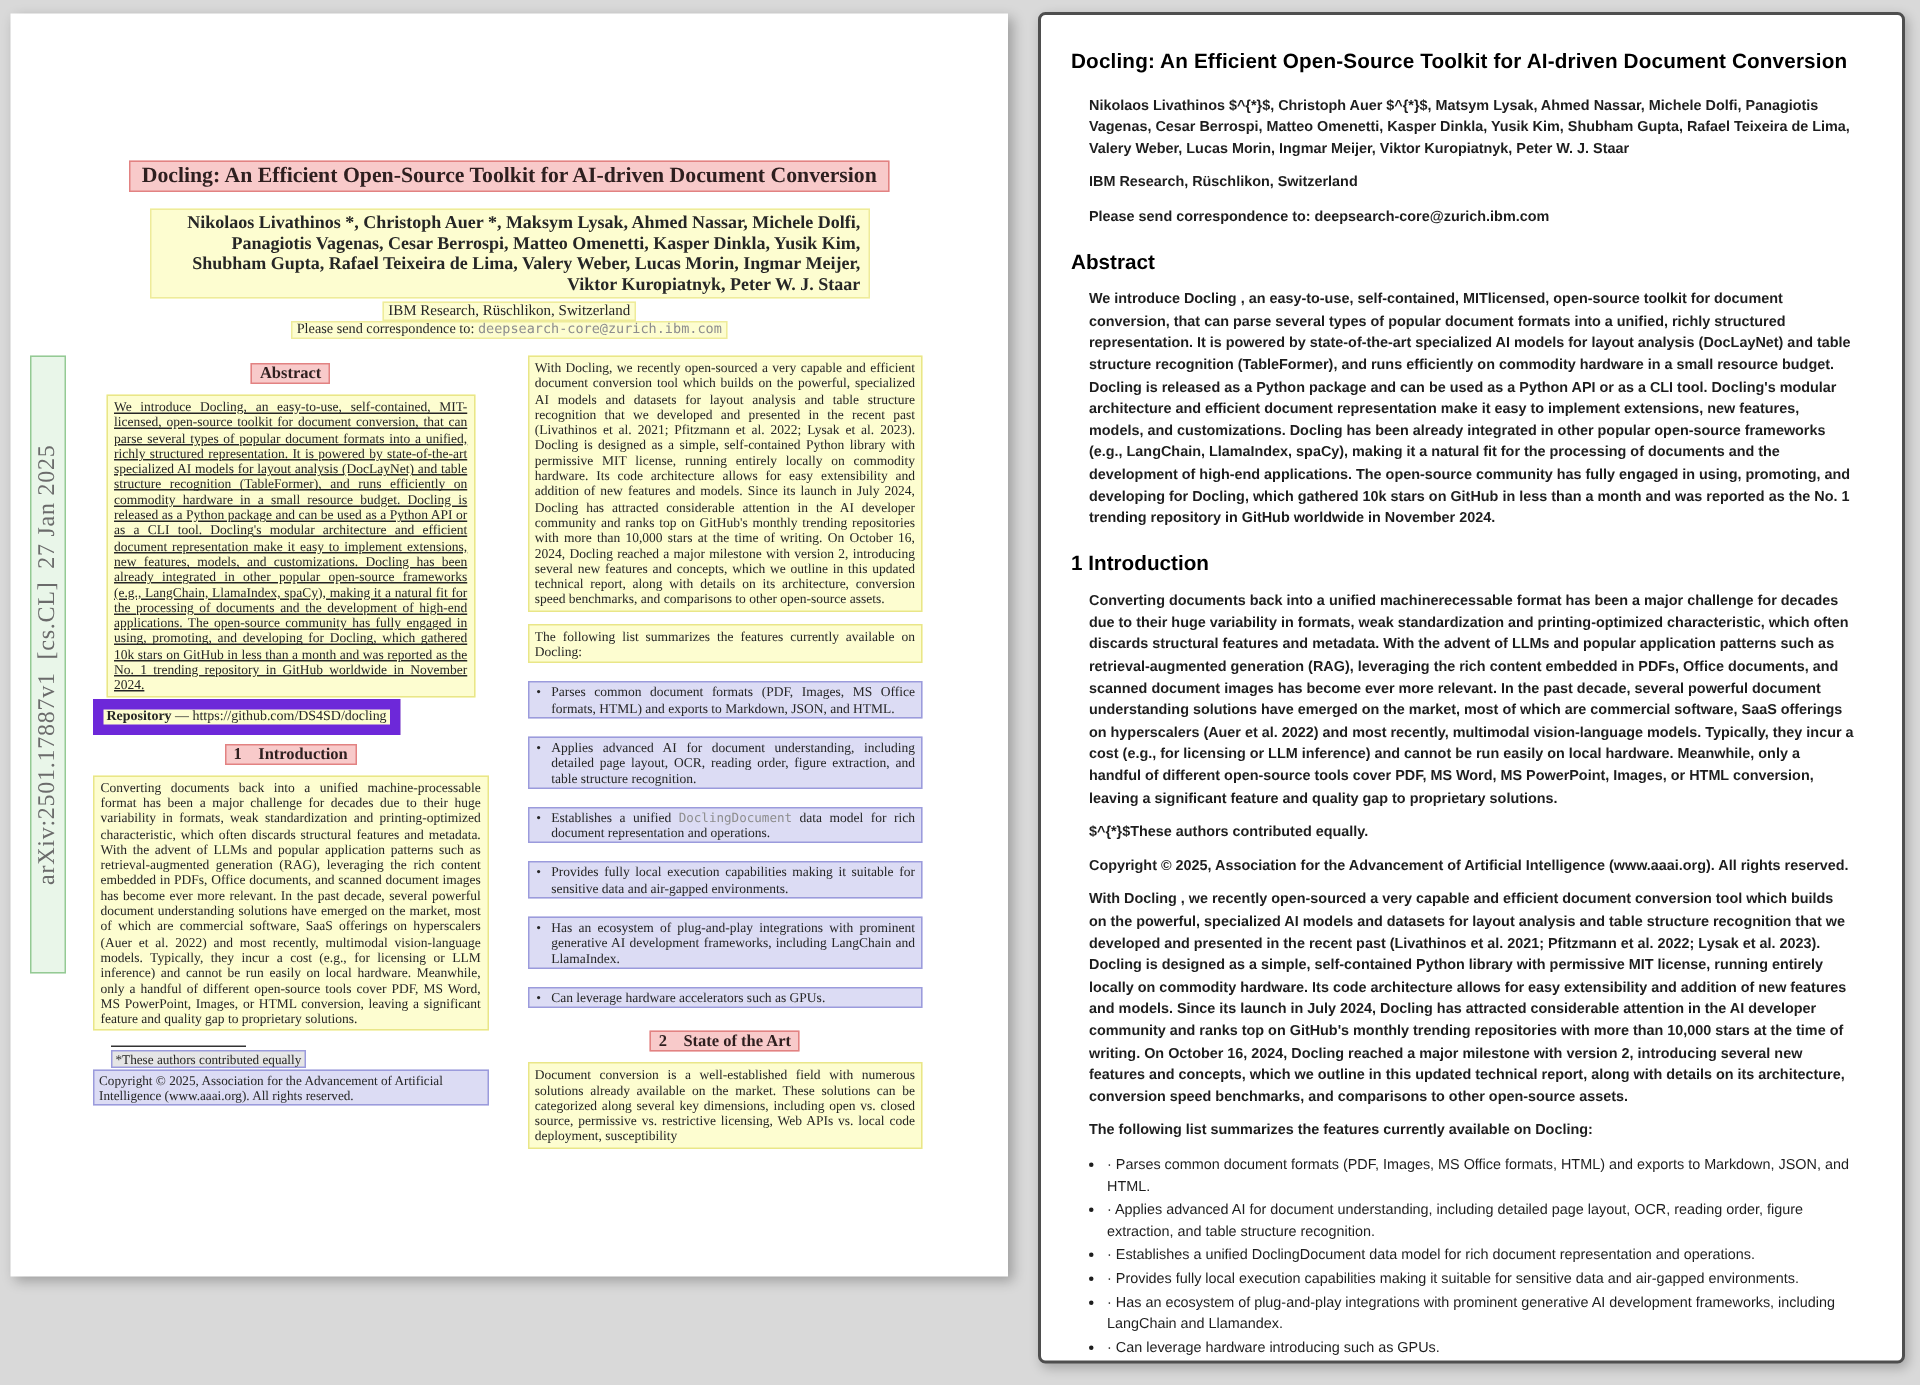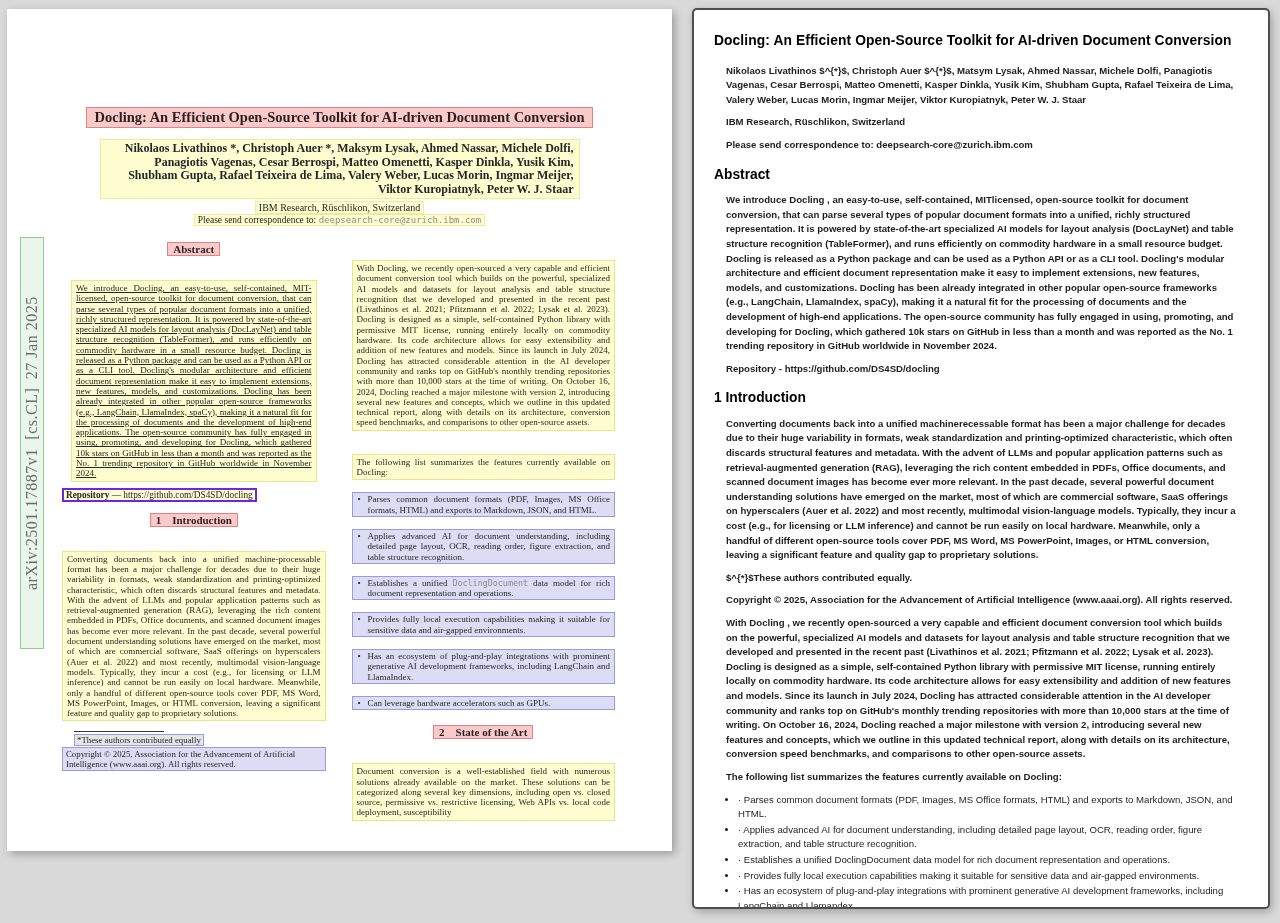--- a/index.html
+++ b/index.html
@@ -60,25 +60,24 @@
   .sec-head > span {
     font-size:11px; font-weight:bold;
     background:#f8caca; border:1px solid #e28282;
     padding:0 5px; color:#2e1f1f;
   }
   .body-par {
     font-size:9px; line-height:10.3px; text-align:justify;
     background:#fdfdd0; border:1px solid #e9e688;
     padding:2px 4px;
     margin-bottom:8px;
-    margin-top:23px;
   }
   .abstract { margin-left:9px; margin-right:9px;text-decoration:underline; }
   .repo { margin:1px 0 10px; font-size:9.3px; }
-  .repo > span { background:#fdfdd0; border:2px solid #6d28d9; padding:0 2px; }
+  .repo > span { background:#fdfdd0; border:7px solid #6d28d9; padding:0 2px; }
   .footrule { width:90px; border-top:1px solid #333; margin:10px 0 3px 12px; }
   .fn1 { margin-left:12px; font-size:8.8px; }
   .fn1 > span { background:#e5e5e5; border:1px solid #9b9bdc; padding:0 2px; }
   .fn2 {
     margin-top:2px; font-size:8.8px; line-height:10px;
     background:#dcdcf4; border:1px solid #9b9bdc; padding:1px 3px;
   }
   .pdf-bullets { list-style:none; margin:8px 0 12px; padding:0; }
   .pdf-bullets li {
     position:relative;
@@ -179,21 +178,20 @@
 <div class="md-panel">
 
   <h1>Docling: An Efficient Open-Source Toolkit for AI-driven Document Conversion</h1>
 
   <p>Nikolaos Livathinos $^{*}$, Christoph Auer $^{*}$, Matsym Lysak, Ahmed Nassar, Michele Dolfi, Panagiotis Vagenas, Cesar Berrospi, Matteo Omenetti, Kasper Dinkla, Yusik Kim, Shubham Gupta, Rafael Teixeira de Lima, Valery Weber, Lucas Morin, Ingmar Meijer, Viktor Kuropiatnyk, Peter W. J. Staar</p>
   <p>IBM Research, Rüschlikon, Switzerland</p>
   <p>Please send correspondence to: deepsearch-core@zurich.ibm.com</p>
 
   <h2>Abstract</h2>
   <p>We introduce Docling , an easy-to-use, self-contained, MITlicensed, open-source toolkit for document conversion, that can parse several types of popular document formats into a unified, richly structured representation. It is powered by state-of-the-art specialized AI models for layout analysis (DocLayNet) and table structure recognition (TableFormer), and runs efficiently on commodity hardware in a small resource budget. Docling is released as a Python package and can be used as a Python API or as a CLI tool. Docling's modular architecture and efficient document representation make it easy to implement extensions, new features, models, and customizations. Docling has been already integrated in other popular open-source frameworks (e.g., LangChain, LlamaIndex, spaCy), making it a natural fit for the processing of documents and the development of high-end applications. The open-source community has fully engaged in using, promoting, and developing for Docling, which gathered 10k stars on GitHub in less than a month and was reported as the No. 1 trending repository in GitHub worldwide in November 2024.</p>
-  <p>Repository - https://github.com/DS4SD/docling</p>
 
   <h2>1 Introduction</h2>
   <p>Converting documents back into a unified machinerecessable format has been a major challenge for decades due to their huge variability in formats, weak standardization and printing-optimized characteristic, which often discards structural features and metadata. With the advent of LLMs and popular application patterns such as retrieval-augmented generation (RAG), leveraging the rich content embedded in PDFs, Office documents, and scanned document images has become ever more relevant. In the past decade, several powerful document understanding solutions have emerged on the market, most of which are commercial software, SaaS offerings on hyperscalers (Auer et al. 2022) and most recently, multimodal vision-language models. Typically, they incur a cost (e.g., for licensing or LLM inference) and cannot be run easily on local hardware. Meanwhile, only a handful of different open-source tools cover PDF, MS Word, MS PowerPoint, Images, or HTML conversion, leaving a significant feature and quality gap to proprietary solutions.</p>
   <p>$^{*}$These authors contributed equally.</p>
   <p>Copyright © 2025, Association for the Advancement of Artificial Intelligence (www.aaai.org). All rights reserved.</p>
   <p>With Docling , we recently open-sourced a very capable and efficient document conversion tool which builds on the powerful, specialized AI models and datasets for layout analysis and table structure recognition that we developed and presented in the recent past (Livathinos et al. 2021; Pfitzmann et al. 2022; Lysak et al. 2023). Docling is designed as a simple, self-contained Python library with permissive MIT license, running entirely locally on commodity hardware. Its code architecture allows for easy extensibility and addition of new features and models. Since its launch in July 2024, Docling has attracted considerable attention in the AI developer community and ranks top on GitHub's monthly trending repositories with more than 10,000 stars at the time of writing. On October 16, 2024, Docling reached a major milestone with version 2, introducing several new features and concepts, which we outline in this updated technical report, along with details on its architecture, conversion speed benchmarks, and comparisons to other open-source assets.</p>
   <p>The following list summarizes the features currently available on Docling:</p>
 
   <ul>
       <li>· Parses common document formats (PDF, Images, MS Office formats, HTML) and exports to Markdown, JSON, and HTML.</li>

